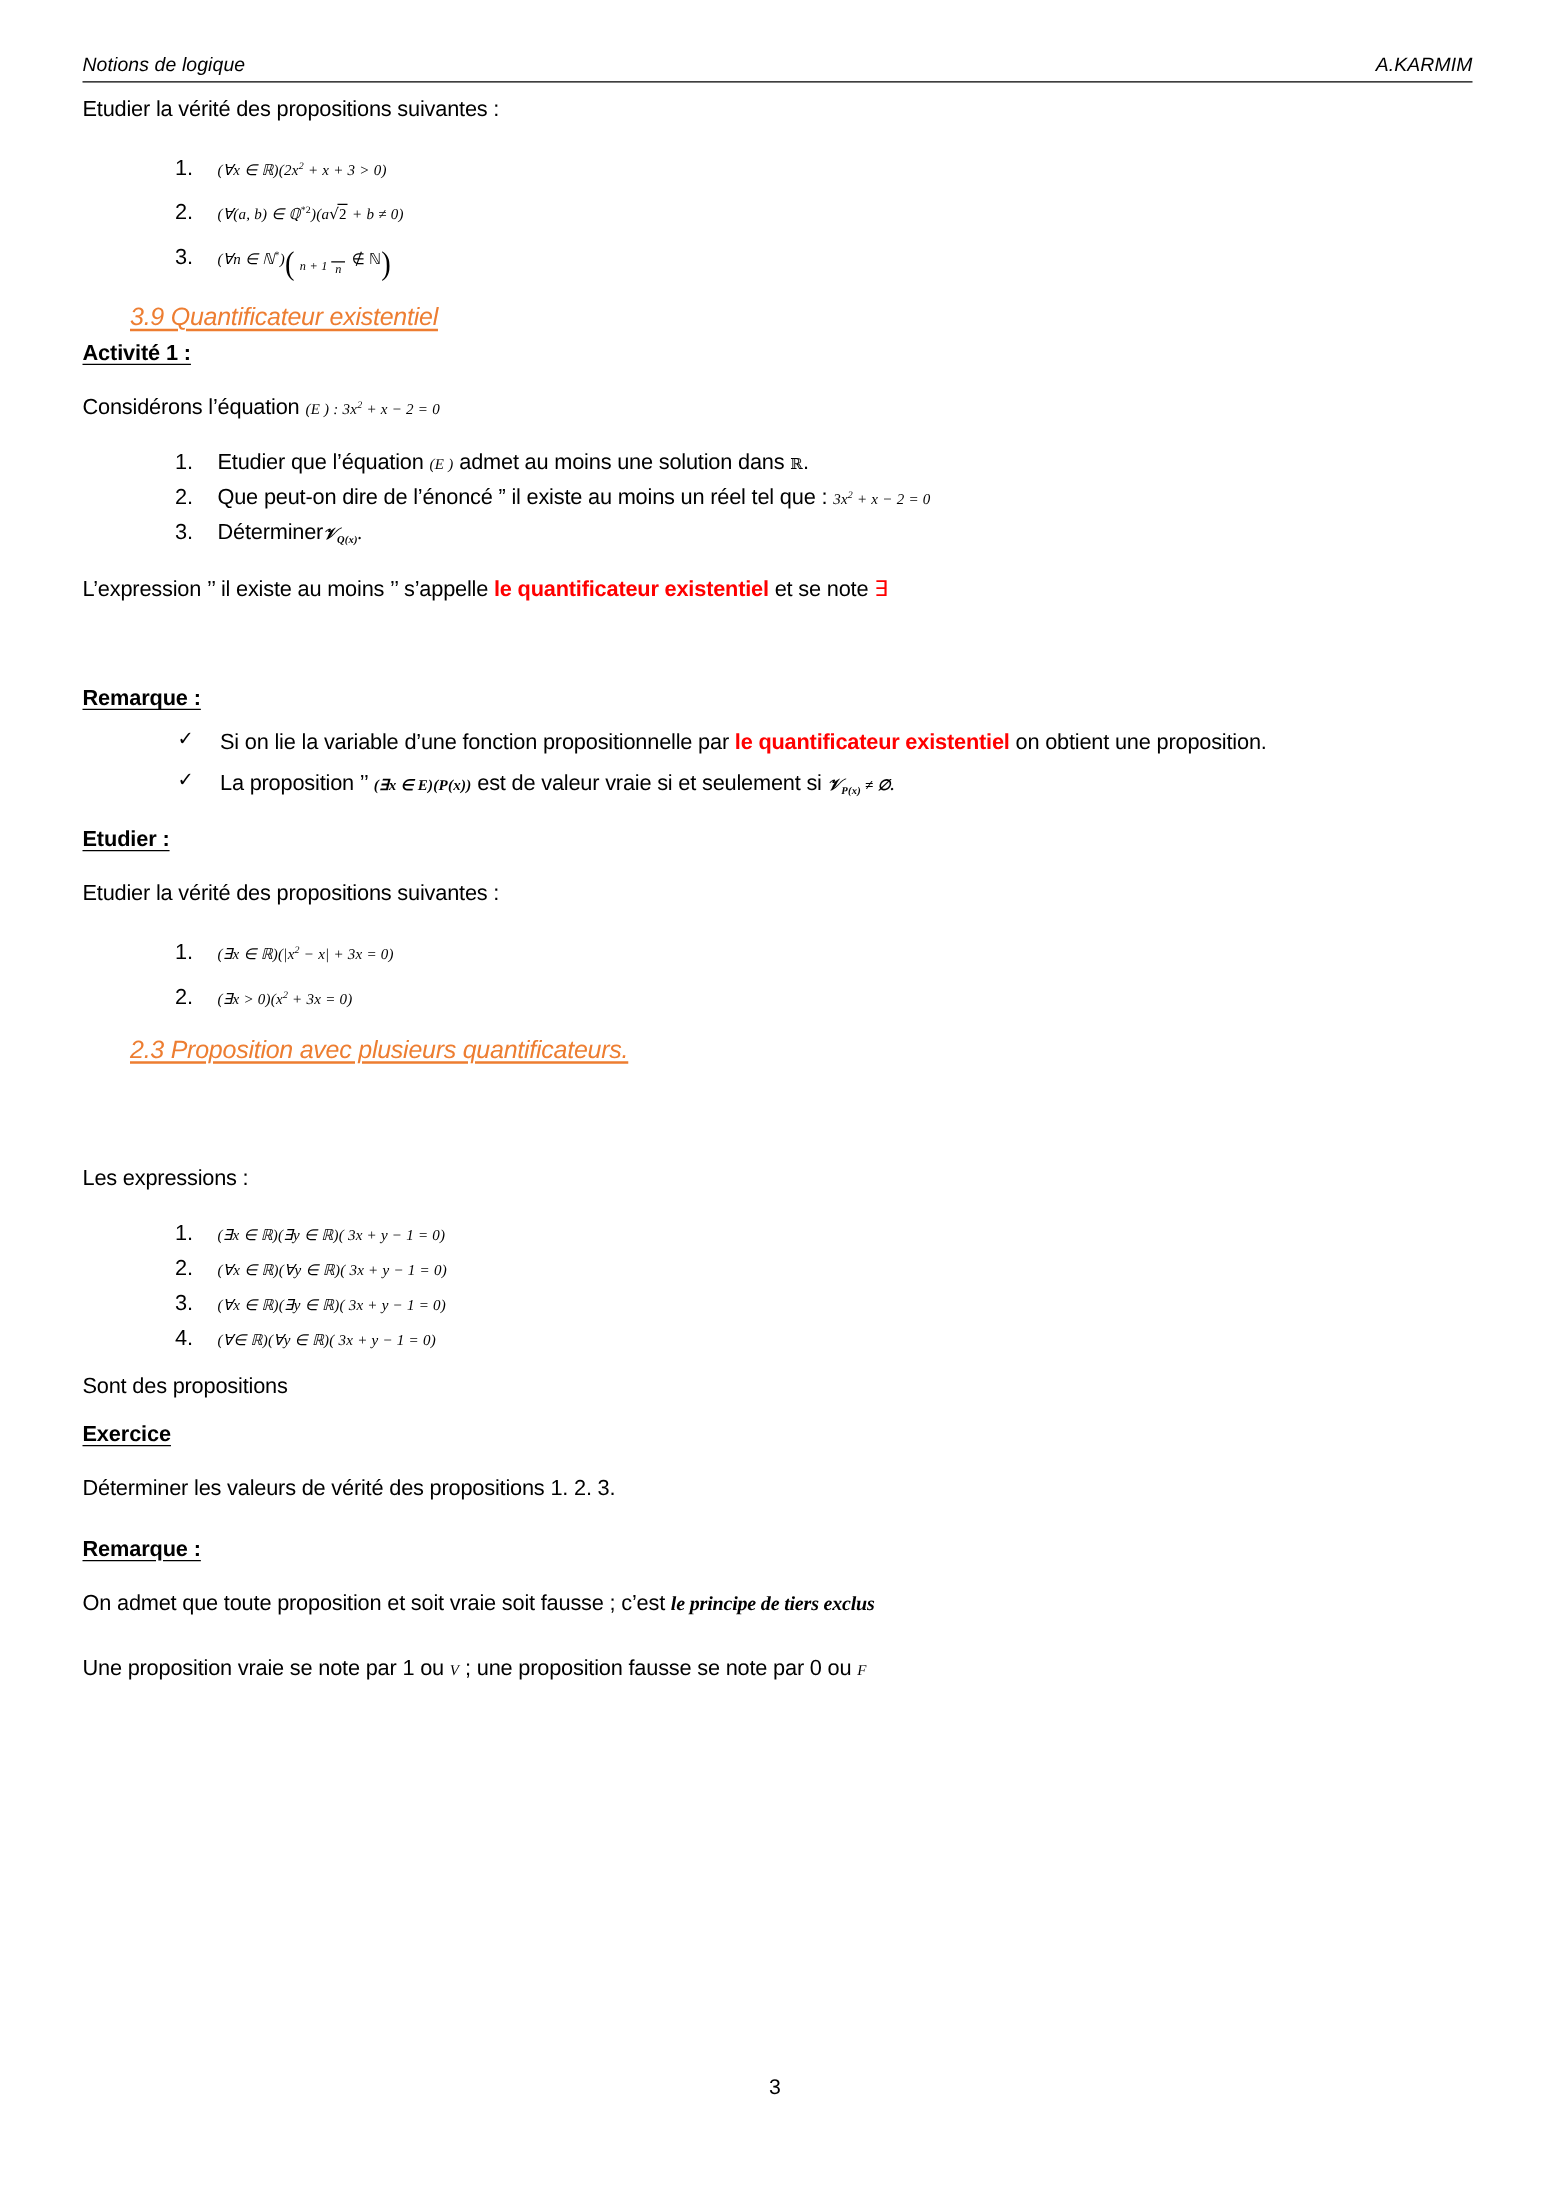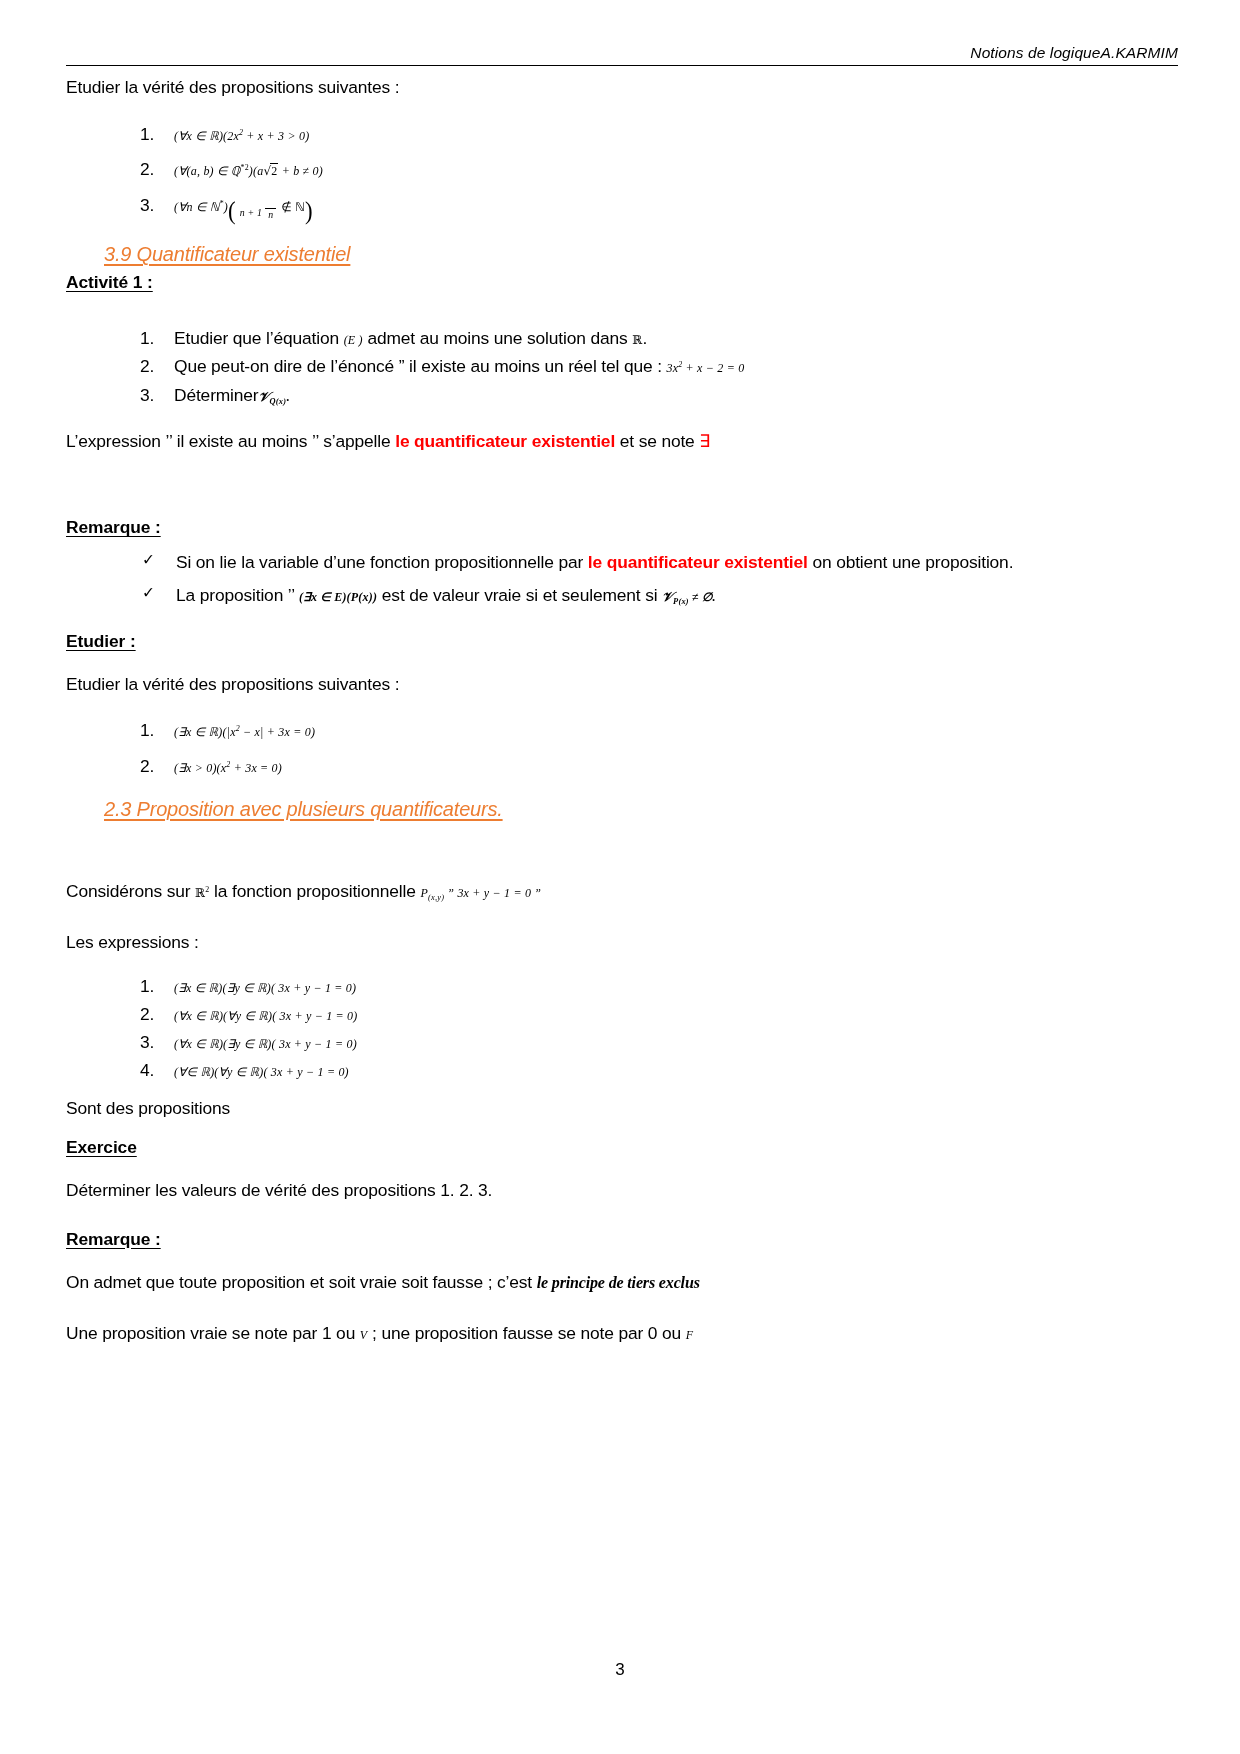--- a/index.html
+++ b/index.html
@@ -20,21 +20,21 @@
     left: 0; top: 0;
     width: 1240px;
     height: 1754px;
     box-sizing: border-box;
     padding: 44px 62px 40px 66px;
   }
 
   
   .hdr {
     display: flex;
-    justify-content: flex-end;
+    justify-content: space-between;
     align-items: flex-end;
     font-style: italic;
     font-size: 15.5px;
     letter-spacing: 0.1px;
     padding-bottom: 3px;
     border-bottom: 1.6px solid #000;
     margin-bottom: 9px;
   }
   .hdr .left { font-family: "Liberation Sans", sans-serif; }
   .hdr .right { font-family: "Liberation Sans", sans-serif; }
@@ -224,20 +224,21 @@
   </div>
 
   <div style="height:6px"></div>
 
   <div>
     <span class="lbl">Activité 1 :</span>
   </div>
 
   <div class="gap-m"></div>
 
+  <p class="p"><span>Considérons l’équation </span><span class="m"><span>(E )</span><span> : 3x</span><sup class="s">2</sup><span> + x − 2 = 0</span></span></p>
 
   <div class="gap-s"></div>
 
   <ol class="num">
     <li><span>Etudier que l’équation </span><span class="m">(E )</span><span>  admet au moins une solution dans </span><span class="m"><span class="bb">ℝ</span></span><span>.</span></li>
     <li><span>Que peut-on dire de l’énoncé ” il existe au moins un réel tel que :  </span><span class="m"><span>3x</span><sup class="s">2</sup><span> + x − 2 = 0</span></span></li>
     <li><span>Déterminer</span><span class="m"><span class="scriptV">𝒱</span><sub class="sb" style="font-weight:bold">Q(x)</sub><span style="font-weight:bold;font-style:normal">.</span></span></li>
   </ol>
 
   <div class="gap-m"></div>
@@ -284,21 +285,20 @@
 
   <div style="height:14px"></div>
 
   <div>
     <span class="sect">2.3 Proposition avec plusieurs quantificateurs.</span>
   </div>
 
   <div class="gap-l"></div>
   <div style="height:24px"></div>
 
-  <p class="p"><span>Considérons sur </span><span class="m"><span class="bb">ℝ</span><sup class="sn">2</sup></span><span> la fonction propositionnelle </span><span class="m"><span>P</span><sub class="sb">(x,y)</sub><span> ” 3x + y − 1 = 0 ”</span></span></p>
 
   <div class="gap-m"></div>
 
   <p class="p">Les expressions :</p>
 
   <div class="gap-s"></div>
 
   <ol class="num" style="line-height:1.8">
     <li><span class="m">(∃x ∈ ℝ)(∃y ∈ ℝ)( 3x + y − 1 = 0)</span></li>
     <li><span class="m">(∀x ∈ ℝ)(∀y ∈ ℝ)( 3x + y − 1 = 0)</span></li>

